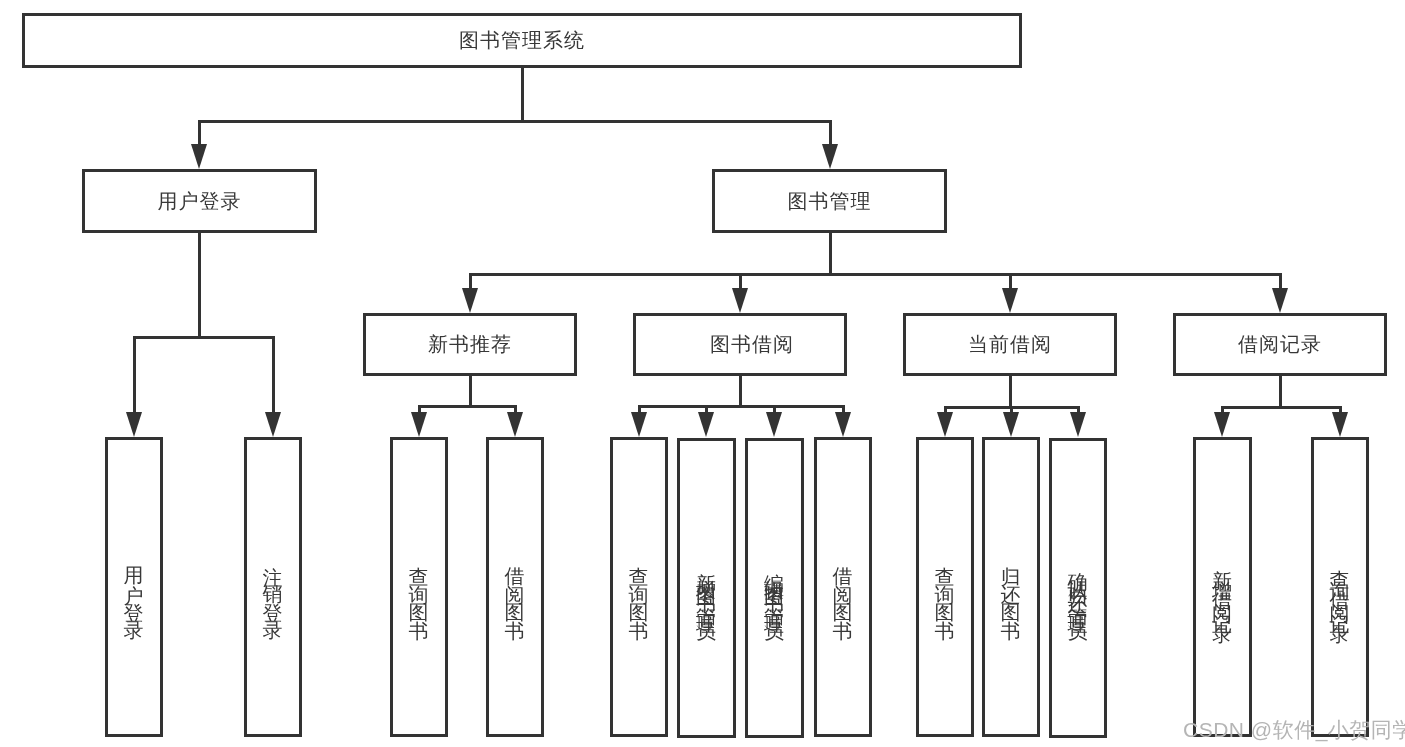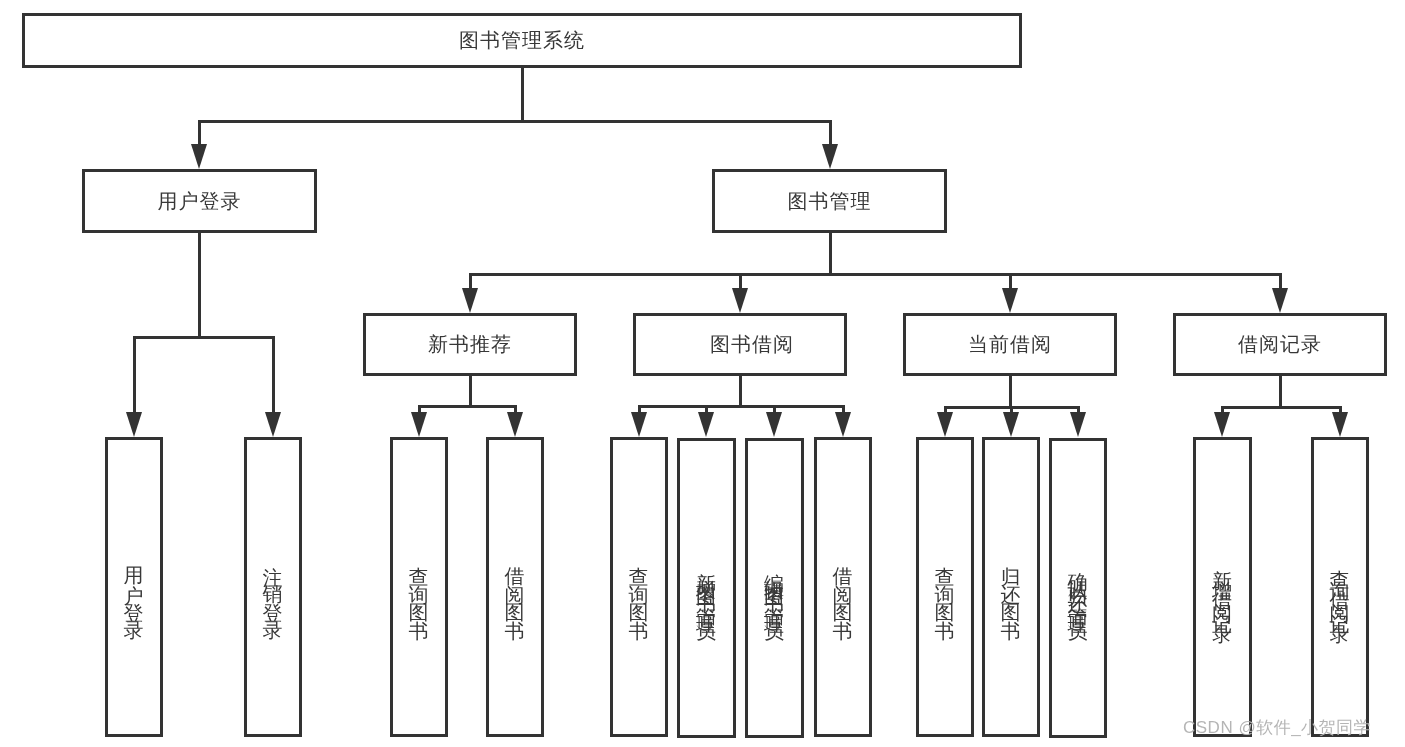--- a/index.html
+++ b/index.html
@@ -21,21 +21,21 @@
   .ls-s{letter-spacing:7px;}   
   .hline{position:absolute;height:3px;background:#333333;}
   .vline{position:absolute;width:3px;background:#333333;}
   .head{
     position:absolute;width:0;height:0;
     border-left:8px solid transparent;border-right:8px solid transparent;
     border-top:25px solid #333333;
   }
   #watermark{
     position:absolute;left:1183px;top:716px;width:222px;
-    font-size:17px;color:#b5b5b5;white-space:nowrap;z-index:5;letter-spacing:0.5px;
+    font-size:21px;color:#b5b5b5;white-space:nowrap;z-index:5;letter-spacing:0.5px;
   }
 </style>
 </head>
 <body>
 
 <div id="stage">
 
   <div class="box" style="left:22px;top:13px;width:1000px;height:55px;">
     <span class="lbl">图书管理系统</span>
   </div>

